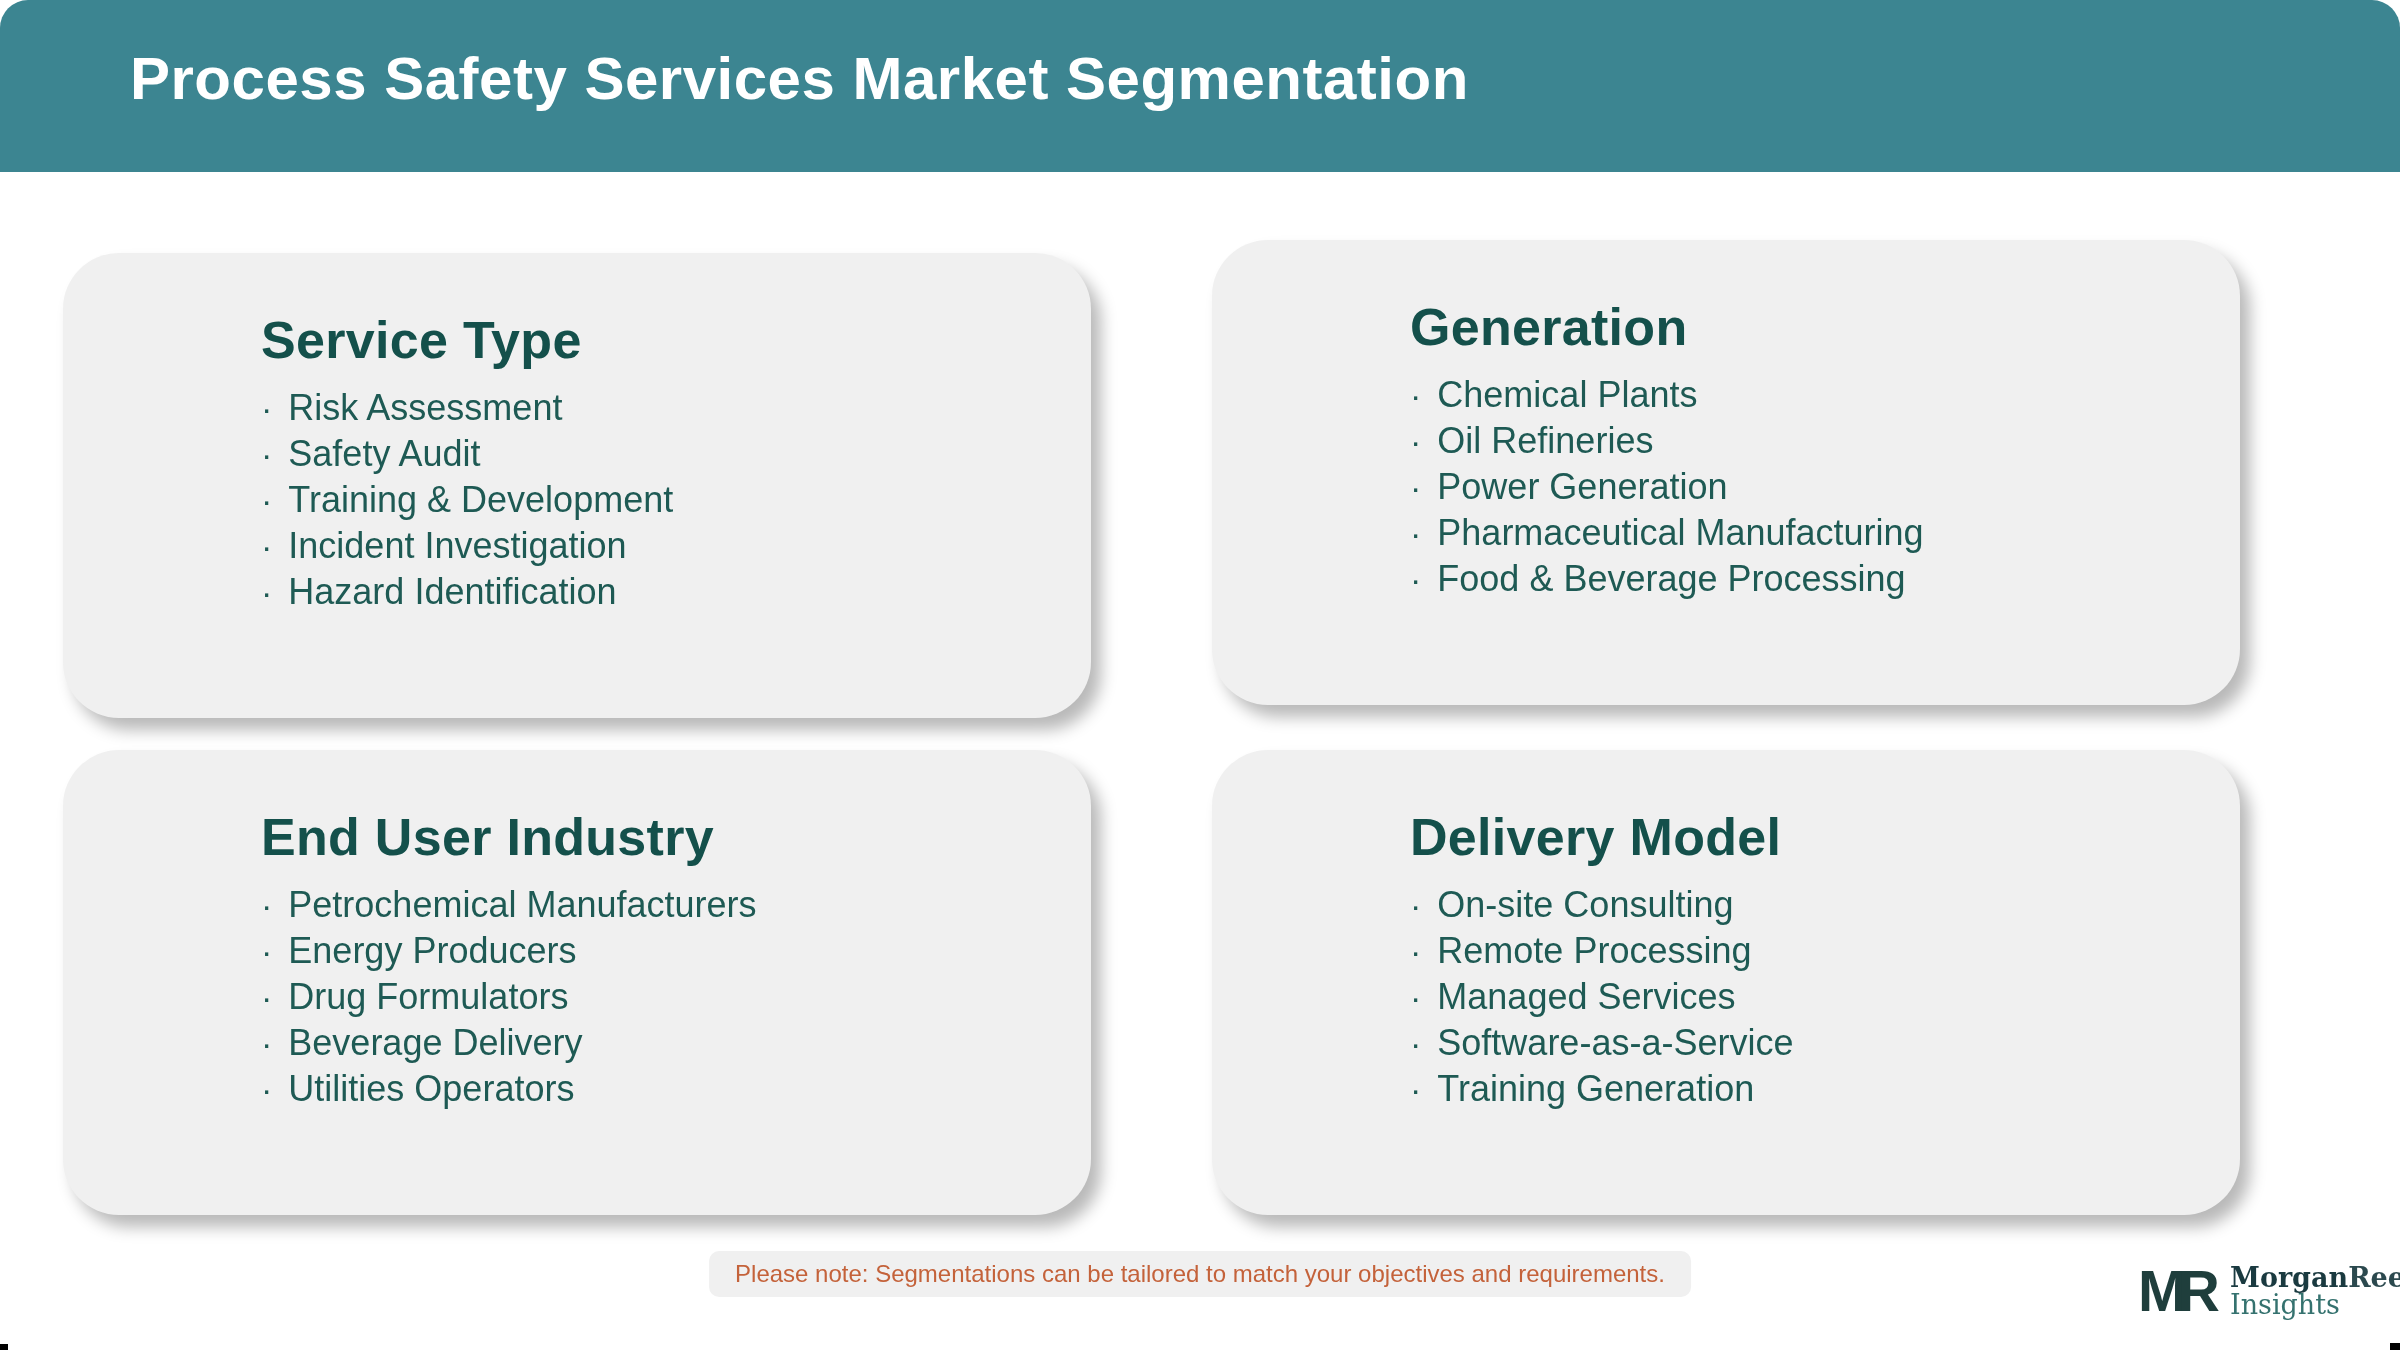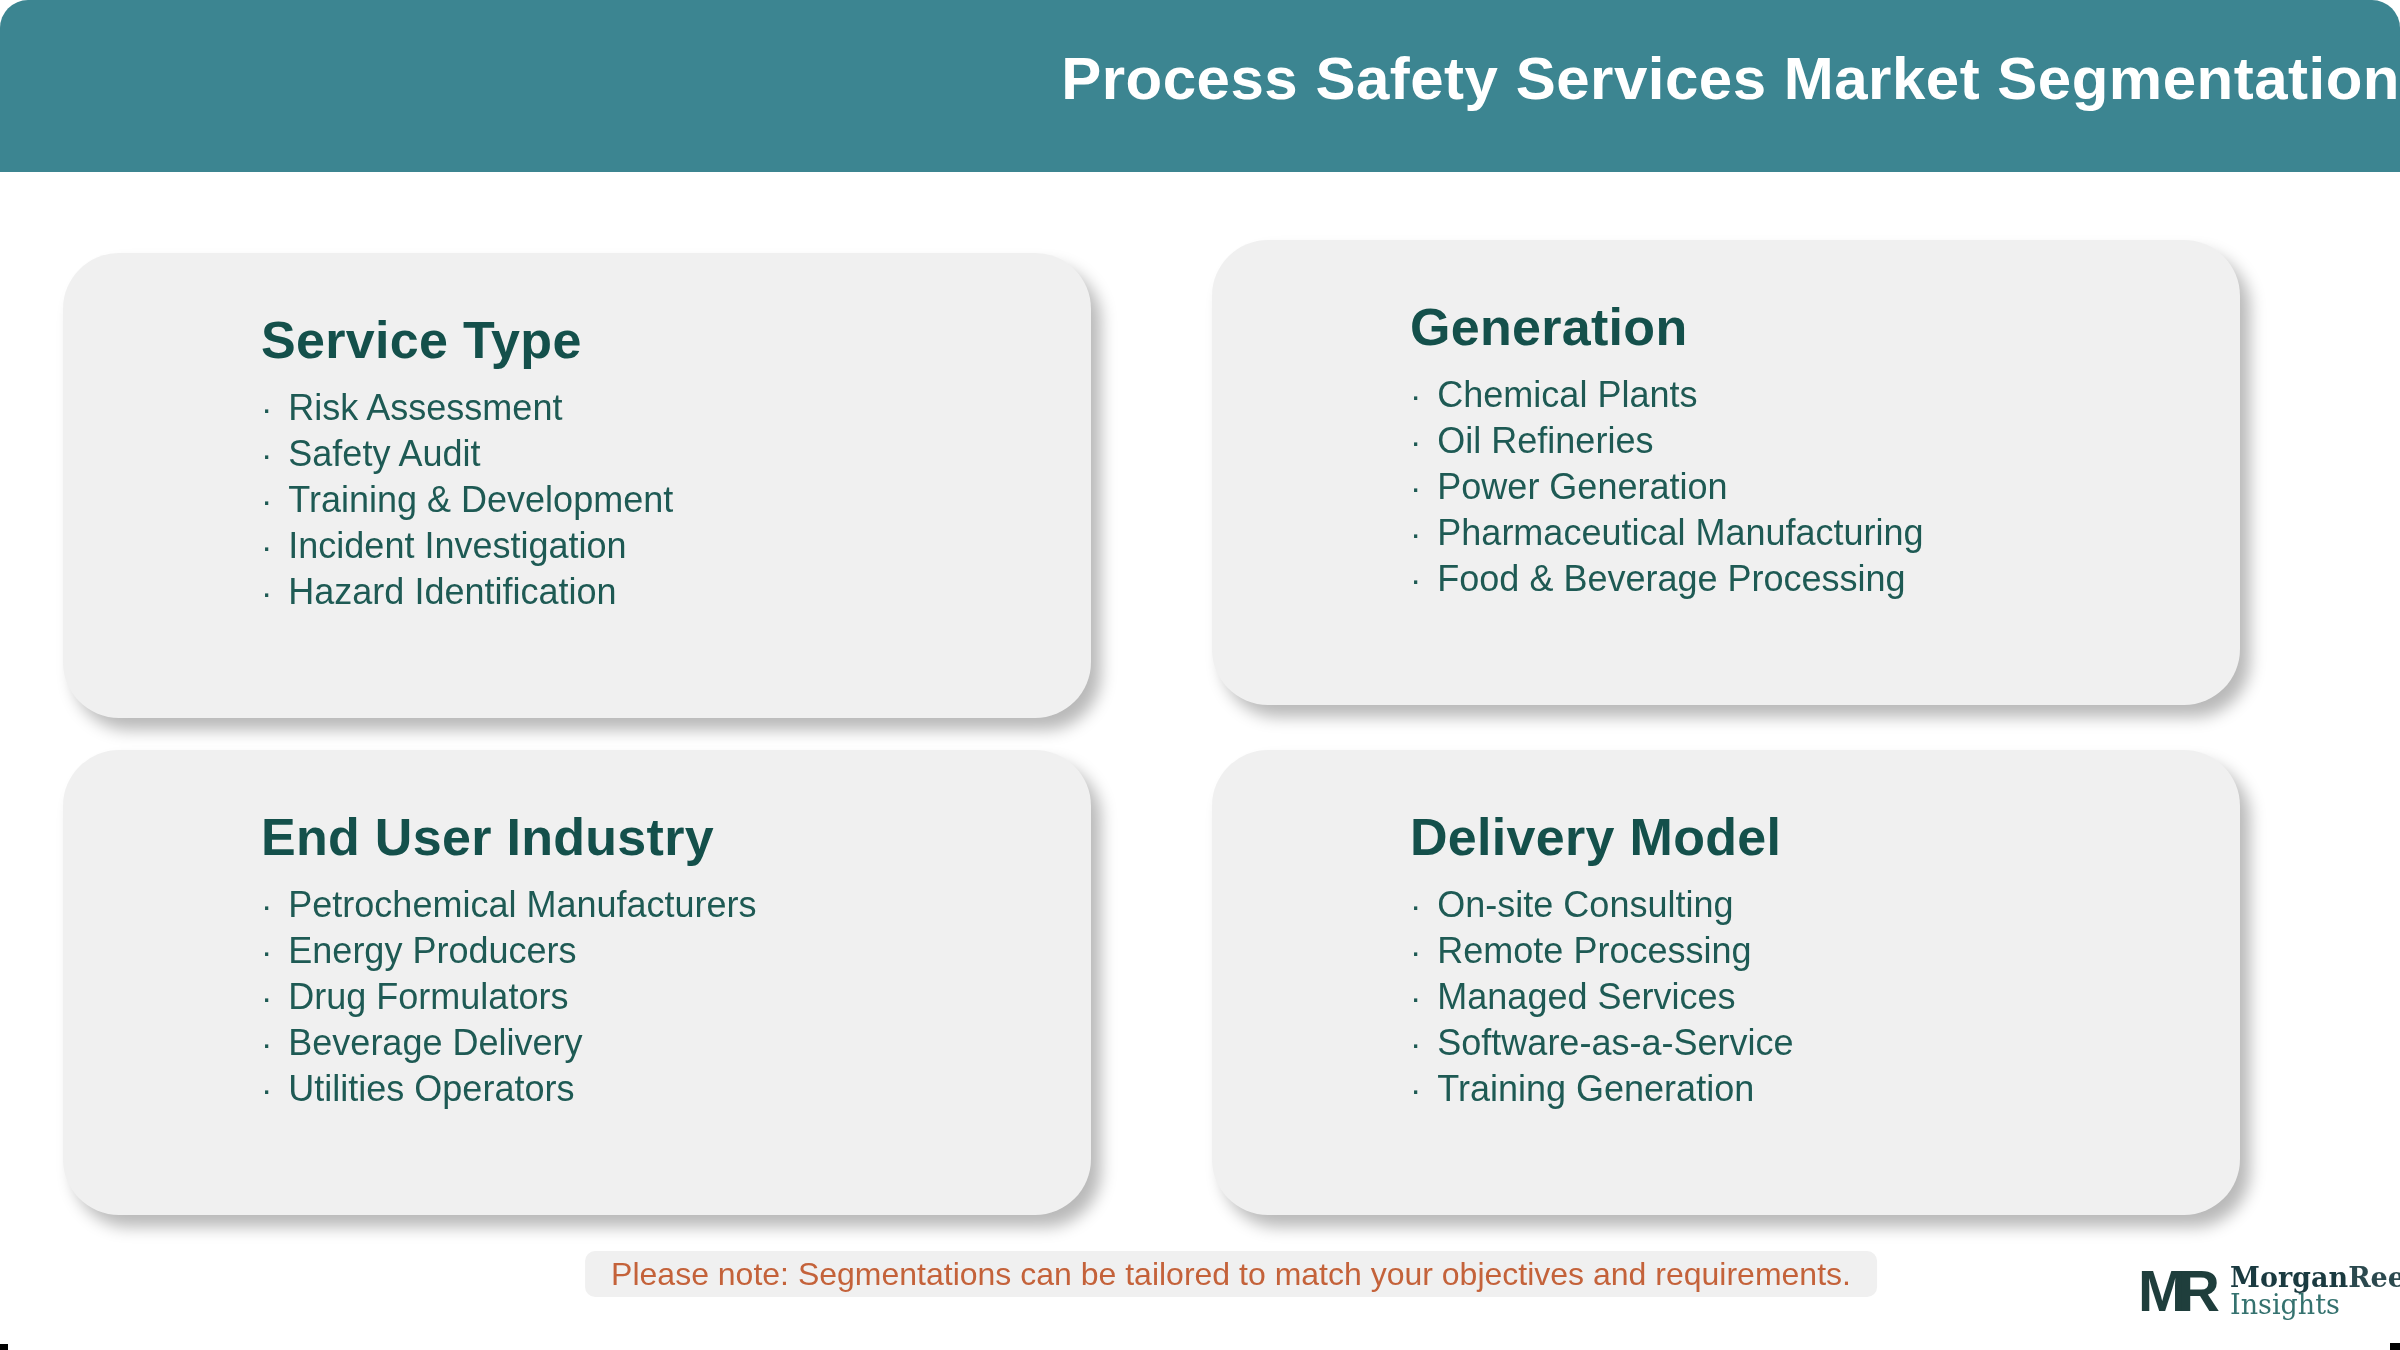--- a/index.html
+++ b/index.html
@@ -26,21 +26,20 @@
     border-radius: 28px 28px 0 0;
   }
   .page-title {
     margin: 0;
     padding: 46px 0 0 130px;
     font-size: 60px;
     font-weight: bold;
     color: #ffffff;
     letter-spacing: 0.5px;
     line-height: 1.1;
-    text-align: right;
   }
 
   
   .card {
     position: absolute;
     width: 1028px;
     height: 465px;
     box-sizing: border-box;
     background: #F0F0F0;
     border-radius: 56px;
@@ -82,24 +81,23 @@
   .note-pill {
     position: absolute;
     top: 1251px;
     left: 50%;
     transform: translateX(-50%);
     height: 46px;
     line-height: 46px;
     padding: 0 26px;
     background: #F0F0F0;
     border-radius: 10px;
-    font-size: 32px;
+    font-size: 24px;
     color: #C4623A;
     white-space: nowrap;
-    margin-left: 31px;
   }
   .source-text {
     position: absolute;
     top: 1304px;
     left: 48%;
     transform: translateX(-50%);
     font-size: 30px;
     color: #7E7E7E;
     white-space: nowrap;
   }

